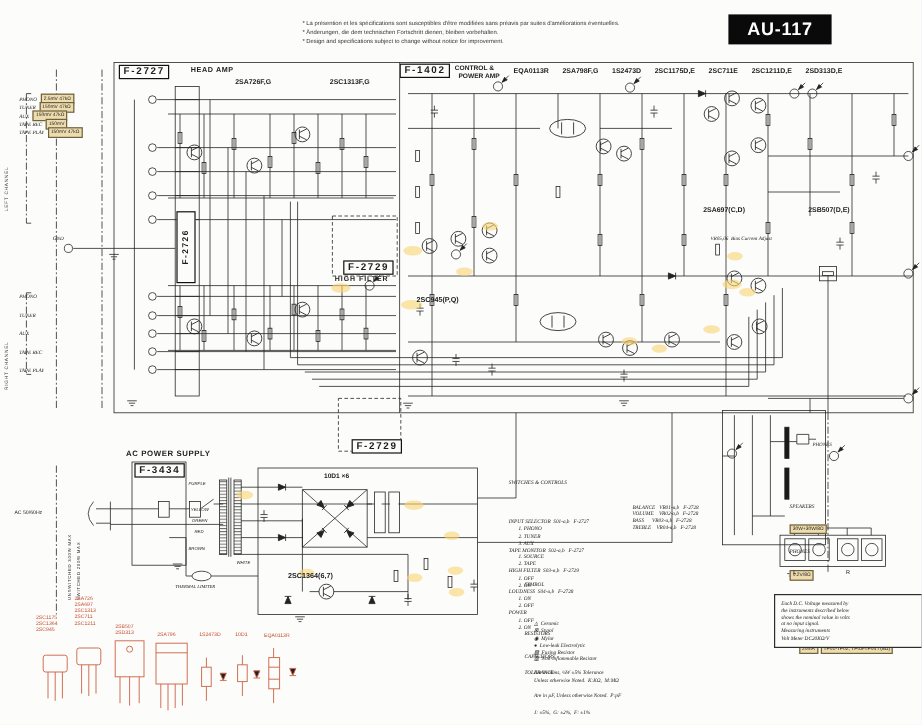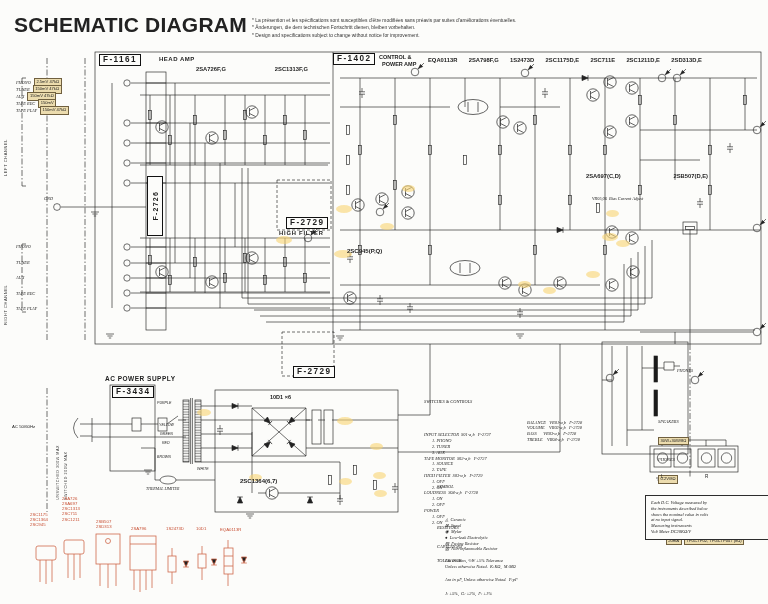--- a/index.html
+++ b/index.html
@@ -318,29 +318,29 @@
   <div class="hl" style="left:543px;top:287px;width:13px;height:7px"></div>
   <div class="hl" style="left:606px;top:210px;width:13px;height:7px"></div>
   <div class="hl" style="left:197px;top:409px;width:14px;height:7px"></div>
   <div class="hl" style="left:337px;top:417px;width:16px;height:8px"></div>
   <div class="hl" style="left:370px;top:443px;width:13px;height:7px"></div>
   <div class="hl" style="left:373px;top:472px;width:13px;height:7px"></div>
   <div class="hl" style="left:339px;top:478px;width:13px;height:7px"></div>
   <div class="hl" style="left:249px;top:474px;width:13px;height:7px"></div>
   <div class="hl" style="left:374px;top:490px;width:13px;height:7px"></div>
 
-  <div class="lab title">SCHEMATIC DIAGRAM</div>
   <div class="notes">
 
   <div class="noteline">* La présention et les spécifications sont susceptibles d'être modifiées sans préavis par suites d'améliorations éventuelles.</div>
       <div class="noteline">* Änderungen, die dem technischen Fortschritt dienen, bleiben vorbehalten.</div>
       <div class="noteline">* Design and specifications subject to change without notice for improvement.</div>
     </div>
-
-  <div class="codebox" style="left:99px;top:54px">F-1161</div>
+  <div class="model">AU-117</div>
+
+  <div class="codebox" style="left:99px;top:54px">F-2727</div>
   <div class="lab b" style="left:159px;top:56px;font-size:6px;letter-spacing:0.5px">HEAD AMP</div>
   <div class="partsrow" style="left:196px;top:66px;width:112px">
 
   <span>2SA726F,G</span>
       <span>2SC1313F,G</span>
     </div>
 
   <div class="codebox" style="left:333px;top:53px">F-1402</div>
   <div class="lab b" style="left:379px;top:54px;font-size:5.5px">CONTROL &amp;</div>
   <div class="lab b" style="left:382px;top:61px;font-size:5.5px">POWER AMP</div>

